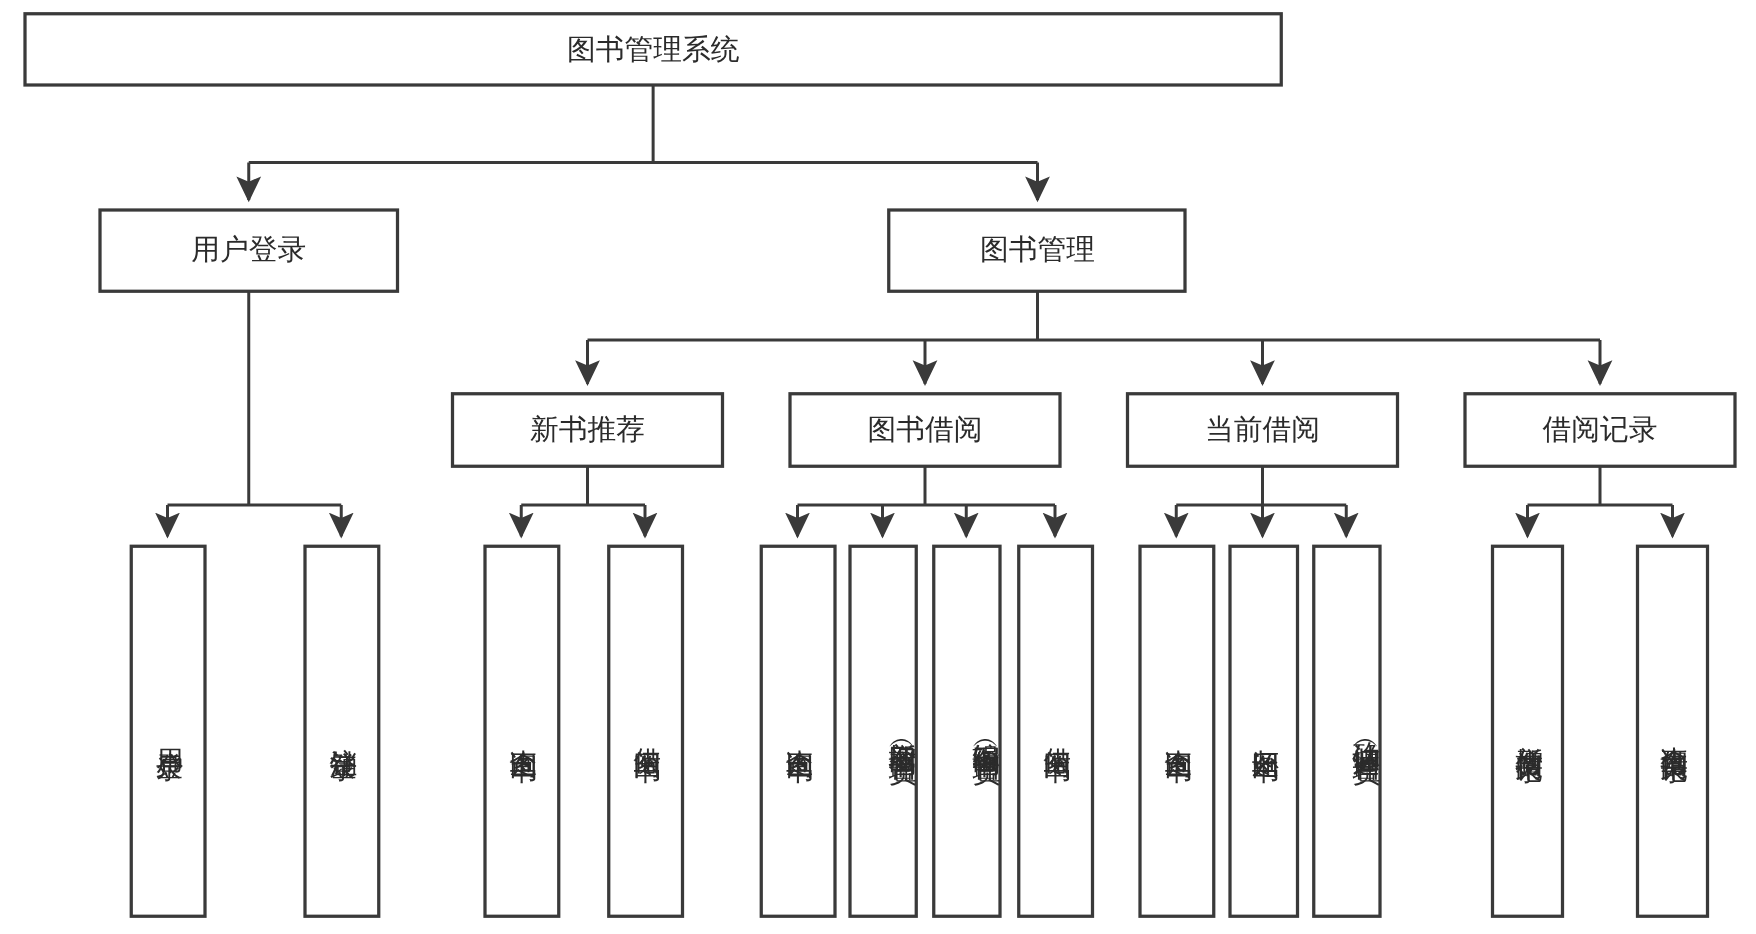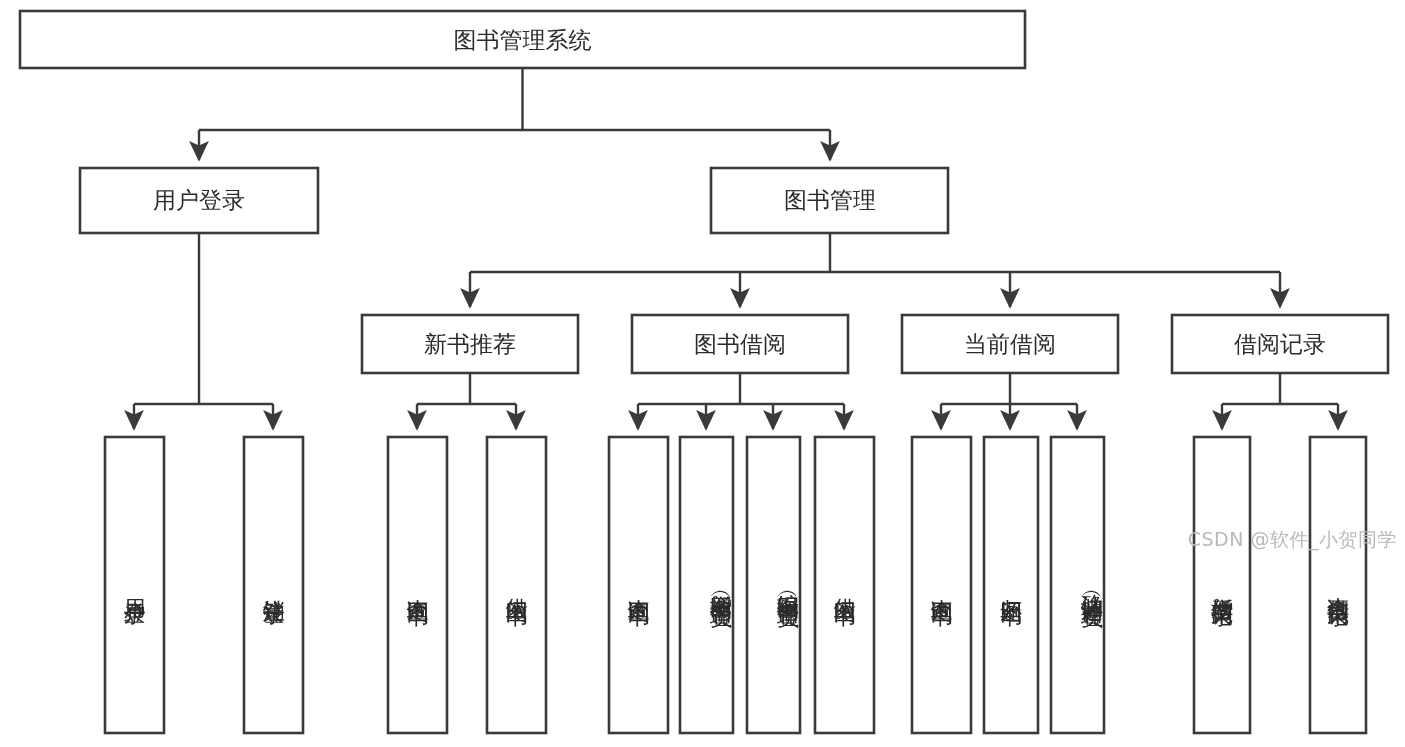--- a/index.html
+++ b/index.html
@@ -201,15 +201,14 @@
   <div class="leaf-label-wrap" style="left:912px; top:437px; width:59px; height:296px;">查询图书</div>
 
   <div class="leaf-label-wrap" style="left:984px; top:437px; width:54px; height:296px;">归还图书</div>
 
   <div class="leaf-label-wrap" style="left:1051px; top:437px; width:53px; height:296px; align-items:flex-start;">确认归还（管理员）</div>
 
   <div class="leaf-label-wrap" style="left:1194px; top:437px; width:56px; height:296px;">新增借阅记录</div>
 
   <div class="leaf-label-wrap" style="left:1310px; top:437px; width:56px; height:296px;">查询借阅记录</div>
 
-  <div class="watermark">CSDN @软件_小贺同学</div>
 
 </div>
 
 </body></html>

